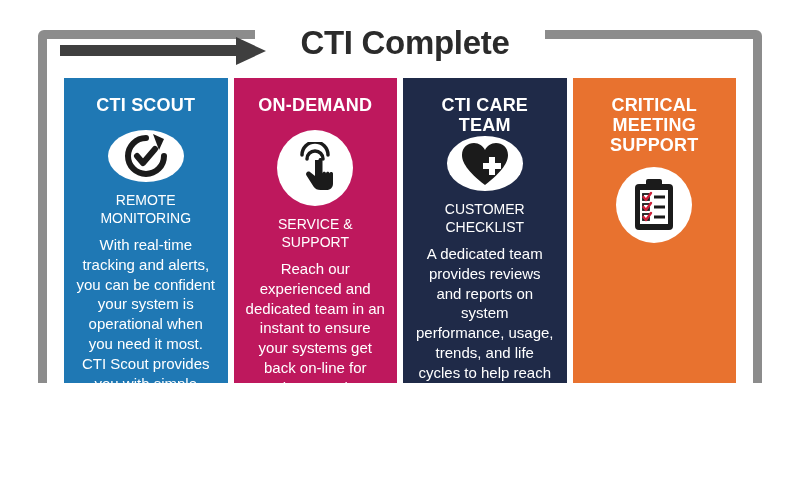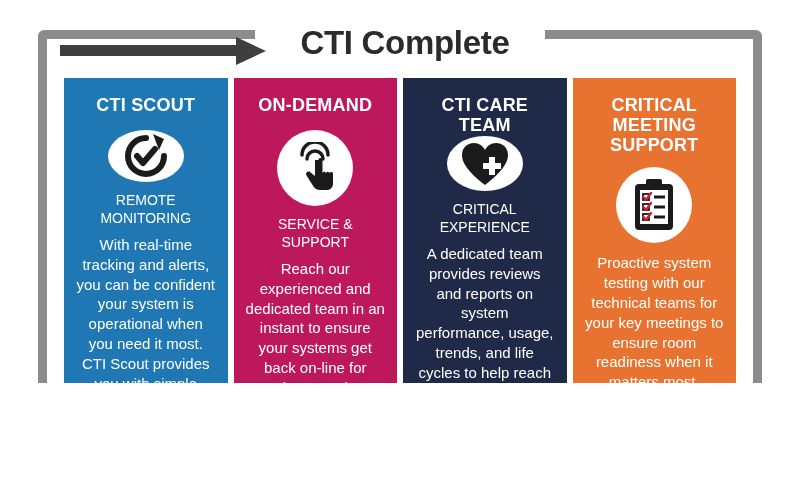--- a/index.html
+++ b/index.html
@@ -182,21 +182,21 @@
     </div>
 
     <div class="col c-care">
       <div class="col-title">CTI CARE TEAM</div>
       <div class="icon-circle">
         <svg width="52" height="48" viewBox="0 0 52 48" aria-hidden="true">
           <path d="M26 45 C8 31 3 22 3 15 C3 7 9 3 15 3 C20 3 24 6 26 10 C28 6 32 3 37 3 C43 3 49 7 49 15 C49 22 44 31 26 45 Z" fill="#1b1b1b"></path>
           <path d="M30 17 h6 v6 h6 v6 h-6 v6 h-6 v-6 h-6 v-6 h6 z" fill="#ffffff"></path>
         </svg>
       </div>
-      <div class="sub">CRITICAL EXPERIENCE</div>
+      <div class="sub">CUSTOMER CHECKLIST</div>
       <div class="body">A dedicated team provides reviews and reports on system performance, usage, trends, and life cycles to help reach your enterprise and technology planning goals.</div>
     </div>
 
     <div class="col c-meeting">
       <div class="col-title two-line">CRITICAL MEETING SUPPORT</div>
       <div class="icon-circle">
         <svg width="44" height="54" viewBox="0 0 44 54" aria-hidden="true">
           <rect x="3" y="6" width="38" height="46" rx="4" fill="#1b1b1b"></rect>
           <rect x="8" y="12" width="28" height="34" fill="#ffffff"></rect>
           <rect x="14" y="1" width="16" height="9" rx="2" fill="#1b1b1b"></rect>
@@ -204,17 +204,16 @@
           <rect x="11" y="26" width="6" height="6" fill="none" stroke="#1b1b1b" stroke-width="1.8"></rect>
           <rect x="11" y="36" width="6" height="6" fill="none" stroke="#1b1b1b" stroke-width="1.8"></rect>
           <path d="M11.5 19 l2.5 3 l5 -7" fill="none" stroke="#ce2039" stroke-width="2.4" stroke-linecap="round" stroke-linejoin="round"></path>
           <path d="M11.5 29 l2.5 3 l5 -7" fill="none" stroke="#ce2039" stroke-width="2.4" stroke-linecap="round" stroke-linejoin="round"></path>
           <path d="M11.5 39 l2.5 3 l5 -7" fill="none" stroke="#ce2039" stroke-width="2.4" stroke-linecap="round" stroke-linejoin="round"></path>
           <rect x="22" y="17.5" width="11" height="3" fill="#1b1b1b"></rect>
           <rect x="22" y="27.5" width="11" height="3" fill="#1b1b1b"></rect>
           <rect x="22" y="37.5" width="11" height="3" fill="#1b1b1b"></rect>
         </svg>
       </div>
-      <div class="body">Proactive system testing with our technical teams for your key meetings to ensure room readiness when it matters most.</div>
     </div>
 
   </div>
 </div>
 
 </body></html>

